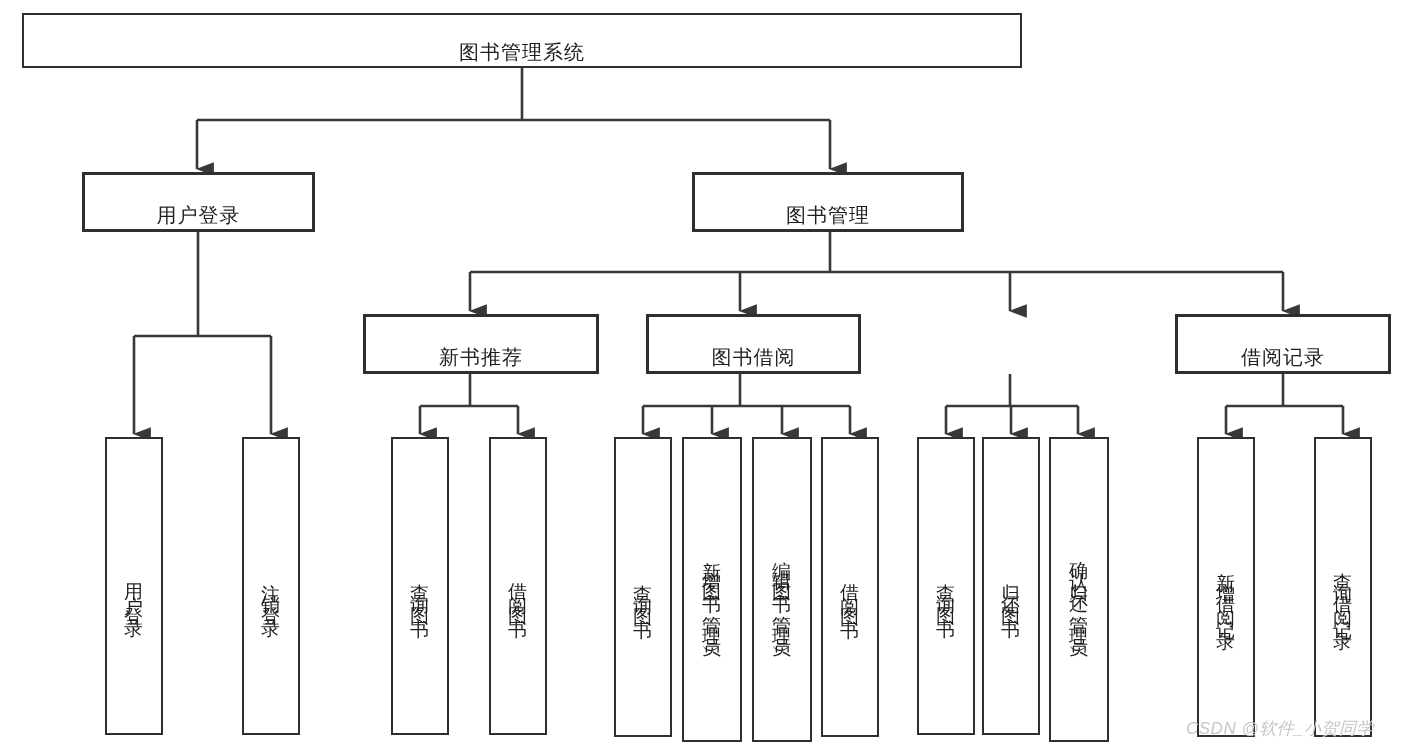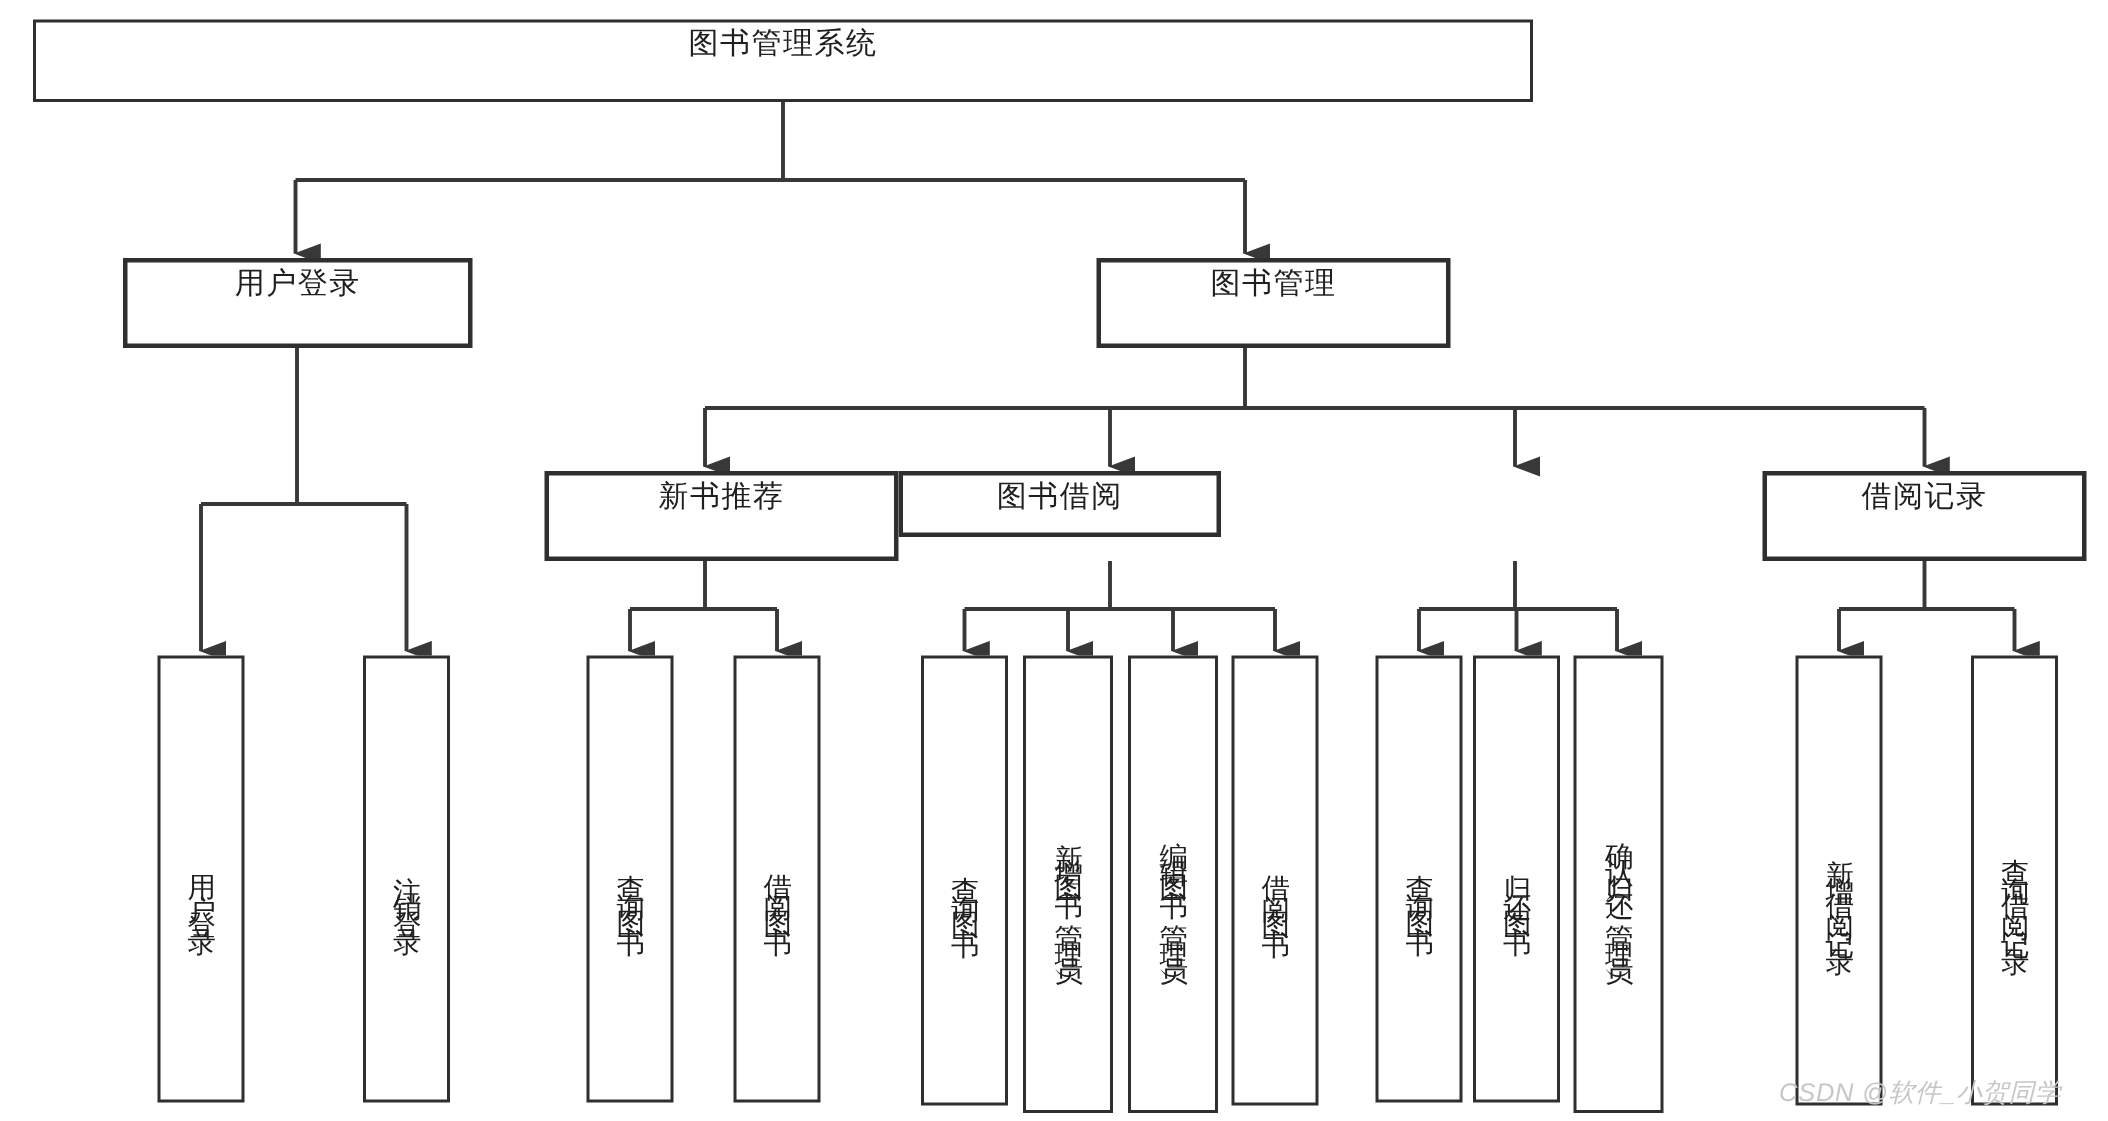--- a/index.html
+++ b/index.html
@@ -14,21 +14,21 @@
     font-family:"Liberation Sans","DejaVu Sans",sans-serif;
     color:var(--text);overflow:hidden;
   }
   #stage{position:relative;width:1405px;height:747px;background:var(--bg);}
   #wires{position:absolute;left:0;top:0;width:1405px;height:747px;}
   #wires line{stroke:var(--line);stroke-width:2.6;}
   #wires marker path{fill:var(--line);}
   .node{
     position:absolute;background:var(--bg);
     border:3px solid #2f2f2f;
-    display:flex;align-items:flex-start;justify-content:center;
+    display:flex;align-items:flex-end;justify-content:center;
     box-sizing:border-box;
     font-size:20px;letter-spacing:1px;color:var(--text);
   }
   .node.root{border-width:2px;}
   .vnode{
     position:absolute;background:var(--bg);
     border:2px solid #2f2f2f;
     display:flex;align-items:center;justify-content:center;
     box-sizing:border-box;
   }
@@ -98,28 +98,28 @@
     <line x1="1343" y1="406" x2="1343" y2="434" marker-end="url(#arrow)"></line>
   </svg>
 
   <div class="node root" style="left:22px;top:13px;width:1000px;height:55px;">
     <span>图书管理系统</span>
   </div>
 
   <div class="node" style="left:82px;top:172px;width:233px;height:60px;">
     <span>用户登录</span>
   </div>
-  <div class="node" style="left:731px;top:172px;width:236px;height:60px;">
+  <div class="node" style="left:692px;top:172px;width:272px;height:60px;">
     <span>图书管理</span>
   </div>
 
   <div class="node" style="left:363px;top:314px;width:236px;height:60px;">
     <span>新书推荐</span>
   </div>
-  <div class="node" style="left:599px;top:314px;width:215px;height:44px;">
+  <div class="node" style="left:646px;top:314px;width:215px;height:60px;">
     <span>图书借阅</span>
   </div>
   <div class="node" style="left:1175px;top:314px;width:216px;height:60px;">
     <span>借阅记录</span>
   </div>
 
   <div class="vnode" style="left:105px;top:437px;width:58px;height:298px;">
     <span class="vtext">用户登录</span>
   </div>
   <div class="vnode" style="left:242px;top:437px;width:58px;height:298px;">

